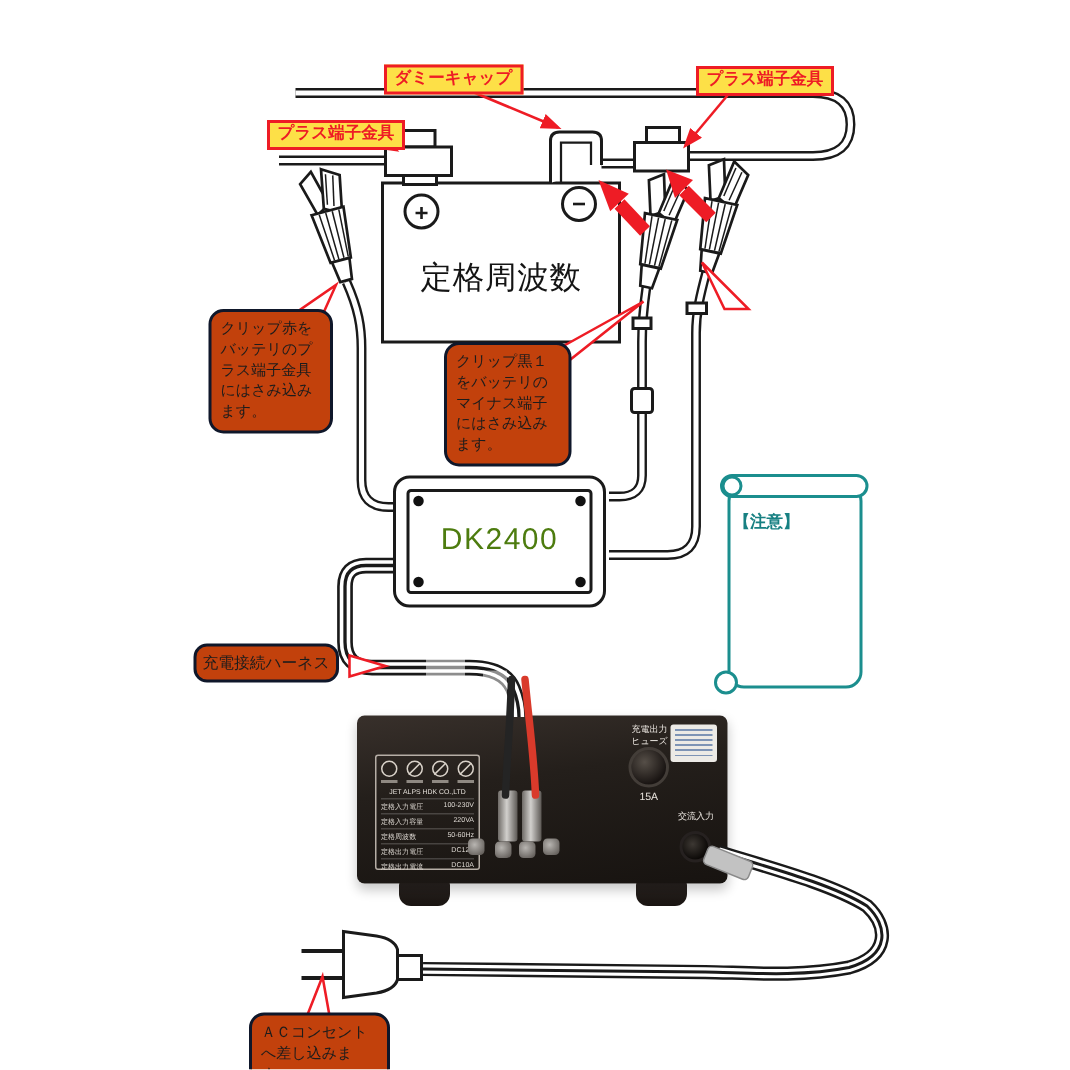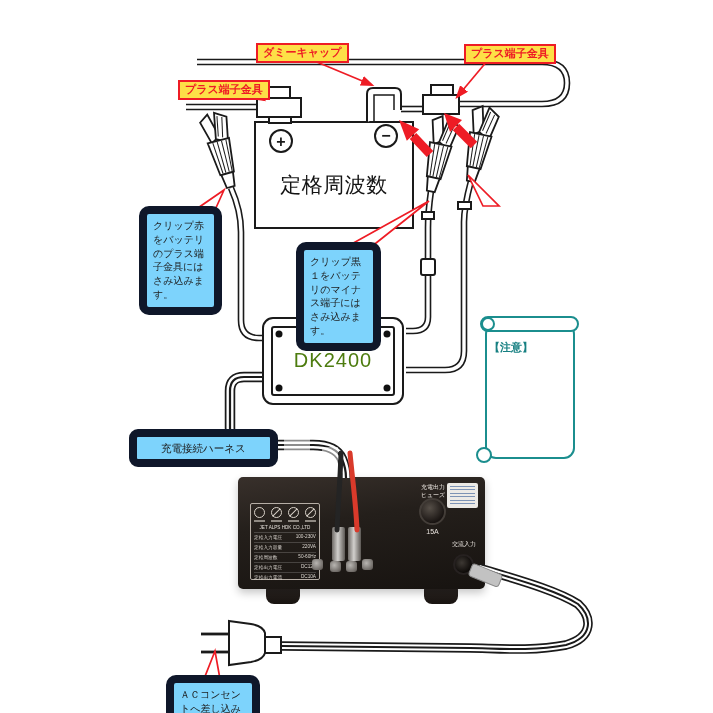--- a/index.html
+++ b/index.html
@@ -4,21 +4,21 @@
 <style>
   html,body{margin:0;padding:0;background:#ffffff;}
   #page{position:relative;width:713px;height:713px;background:#fff;overflow:hidden;
         font-family:"Liberation Sans","DejaVu Sans",sans-serif;}
   #page *{box-sizing:border-box;}
   .abs{position:absolute;}
   
   .title{left:0;top:3px;width:713px;text-align:center;font-size:19px;font-weight:bold;color:#0d0d0d;letter-spacing:0.5px;z-index:3;}
   .tag{border:2px solid #ee1c25;color:#ee1c25;background:#fde047;font-size:11px;font-weight:bold;
        padding:1px 5px 2px 5px;white-space:nowrap;z-index:3;line-height:1.15;}
-  .bubble{border:8px solid #0f172a;border-radius:10px;background:#7dd3fc;color:#1c1c1c;
+  .bubble{border:2px solid #0f172a;border-radius:10px;background:#c2410c;color:#1c1c1c;
           font-size:10px;line-height:1.38;padding:5px 5px 5px 6px;z-index:3;}
   .battery-label{left:257px;top:171px;width:154px;text-align:center;font-size:21px;color:#141414;z-index:3;letter-spacing:0.5px;}
   .dk-label{left:273px;top:349px;width:120px;text-align:center;font-size:20px;color:#4d7c0f;letter-spacing:1px;z-index:3;}
   .note-title{left:489px;top:340px;width:80px;text-align:left;font-size:11px;font-weight:bold;color:#178082;z-index:3;}
   .note-body{left:492px;top:356px;width:78px;font-size:10px;line-height:1.42;color:#1b8e8e;z-index:3;}
   .note-body .num{font-weight:bold;}
   
   .charger{left:238px;top:477px;width:247px;height:112px;z-index:0;border-radius:5px;
            background:linear-gradient(172deg,#38302b 0%,#241f1b 38%,#171310 100%);
            box-shadow:0 4px 8px rgba(0,0,0,0.22);}
@@ -260,19 +260,19 @@
 
 
   <div class="abs tag" style="left:256px;top:43px;">ダミーキャップ</div>
   <div class="abs tag" style="left:464px;top:44px;">プラス端子金具</div>
   <div class="abs tag" style="left:178px;top:80px;">プラス端子金具</div>
 
   <div class="abs battery-label">定格周波数</div>
   <div class="abs dk-label">DK2400</div>
 
   <div class="abs bubble" style="left:139px;top:206px;width:83px;">クリップ赤をバッテリのプラス端子金具にはさみ込みます。</div>
-  <div class="abs bubble" style="left:296px;top:242px;width:85px;">クリップ黒１をバッテリのマイナス端子にはさみ込みます。</div>
-  <div class="abs bubble" style="left:129px;top:429px;white-space:nowrap;font-size:10.5px;border-radius:9px;padding:4px 24px;">充電接続ハーネス</div>
+  <div class="abs bubble" style="left:296px;top:228px;width:85px;">クリップ黒１をバッテリのマイナス端子にはさみ込みます。</div>
+  <div class="abs bubble" style="left:129px;top:429px;white-space:nowrap;font-size:10.5px;border-radius:9px;padding:4px 4px;">充電接続ハーネス</div>
   <div class="abs bubble" style="left:166px;top:675px;width:94px;">ＡＣコンセントへ差し込みます。</div>
 
   <div class="abs note-title">【注意】</div>
 
 </div>
 
 </body></html>

